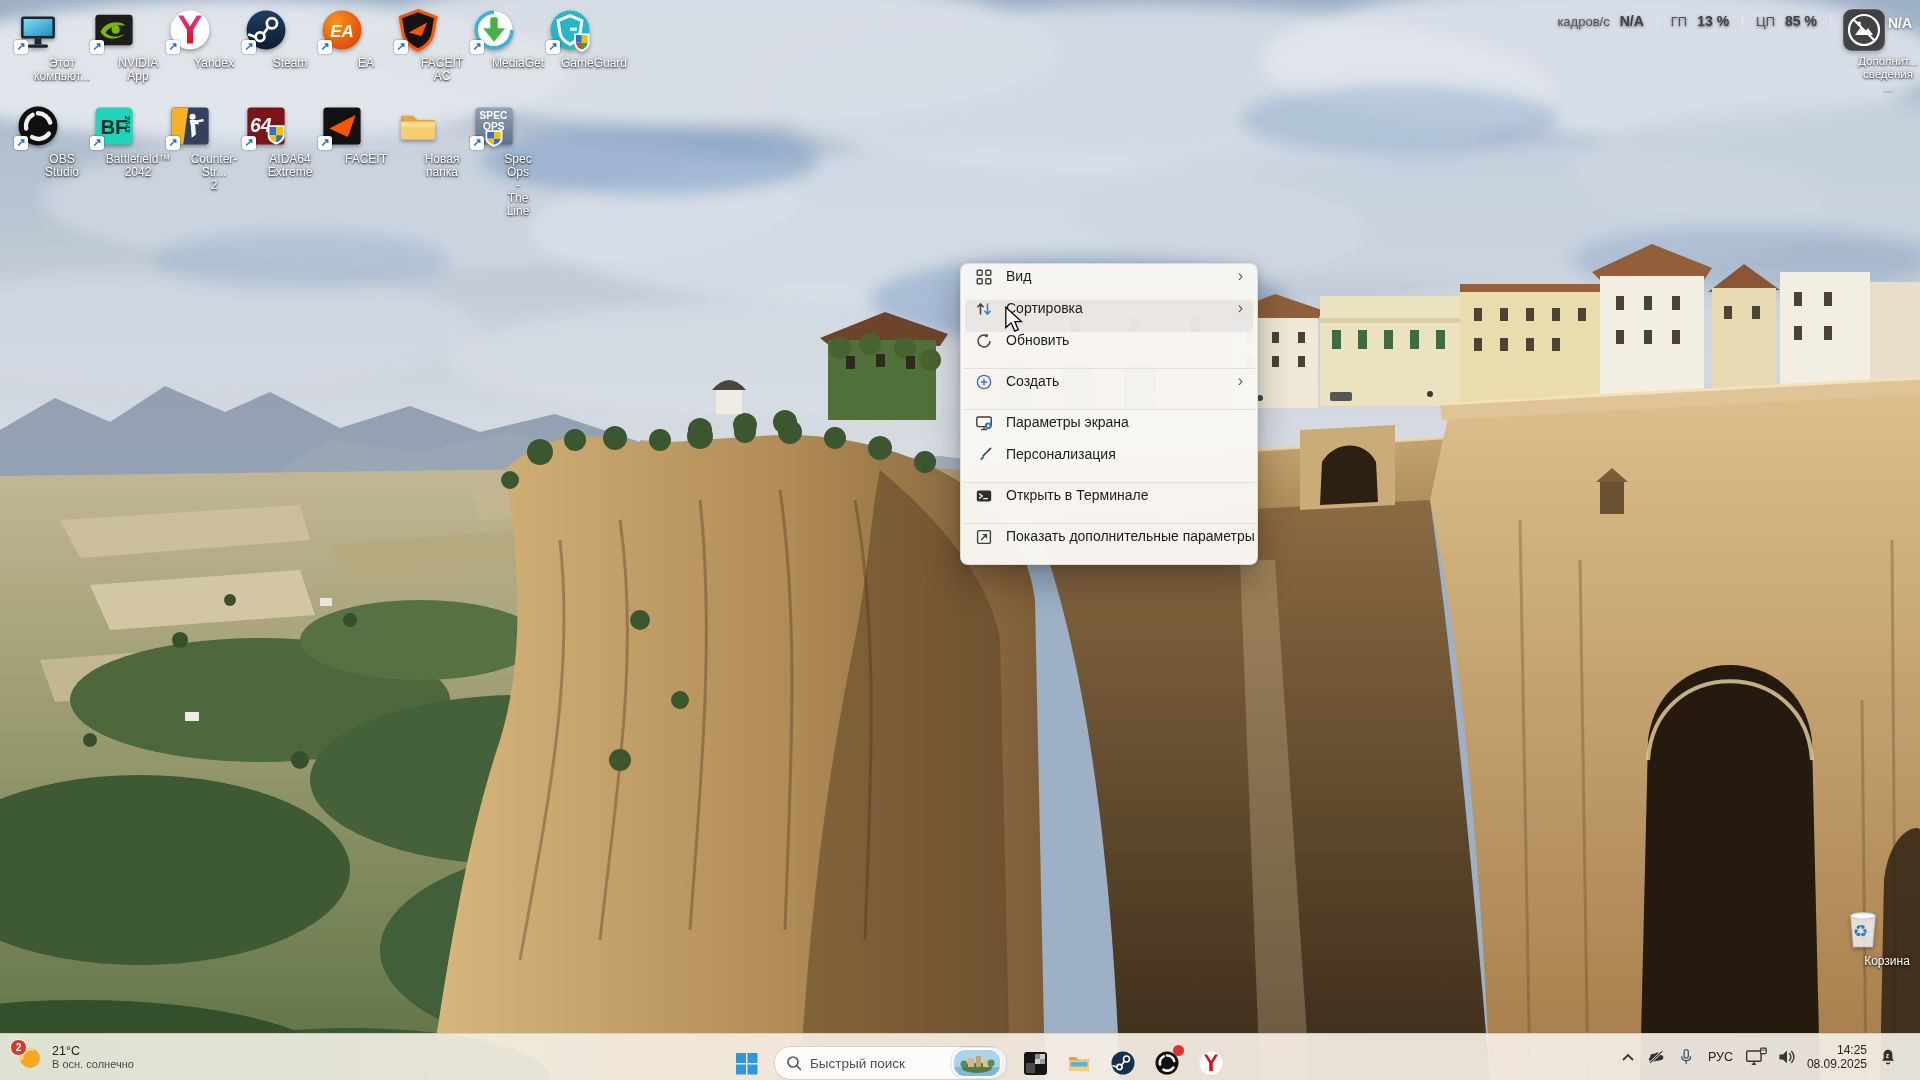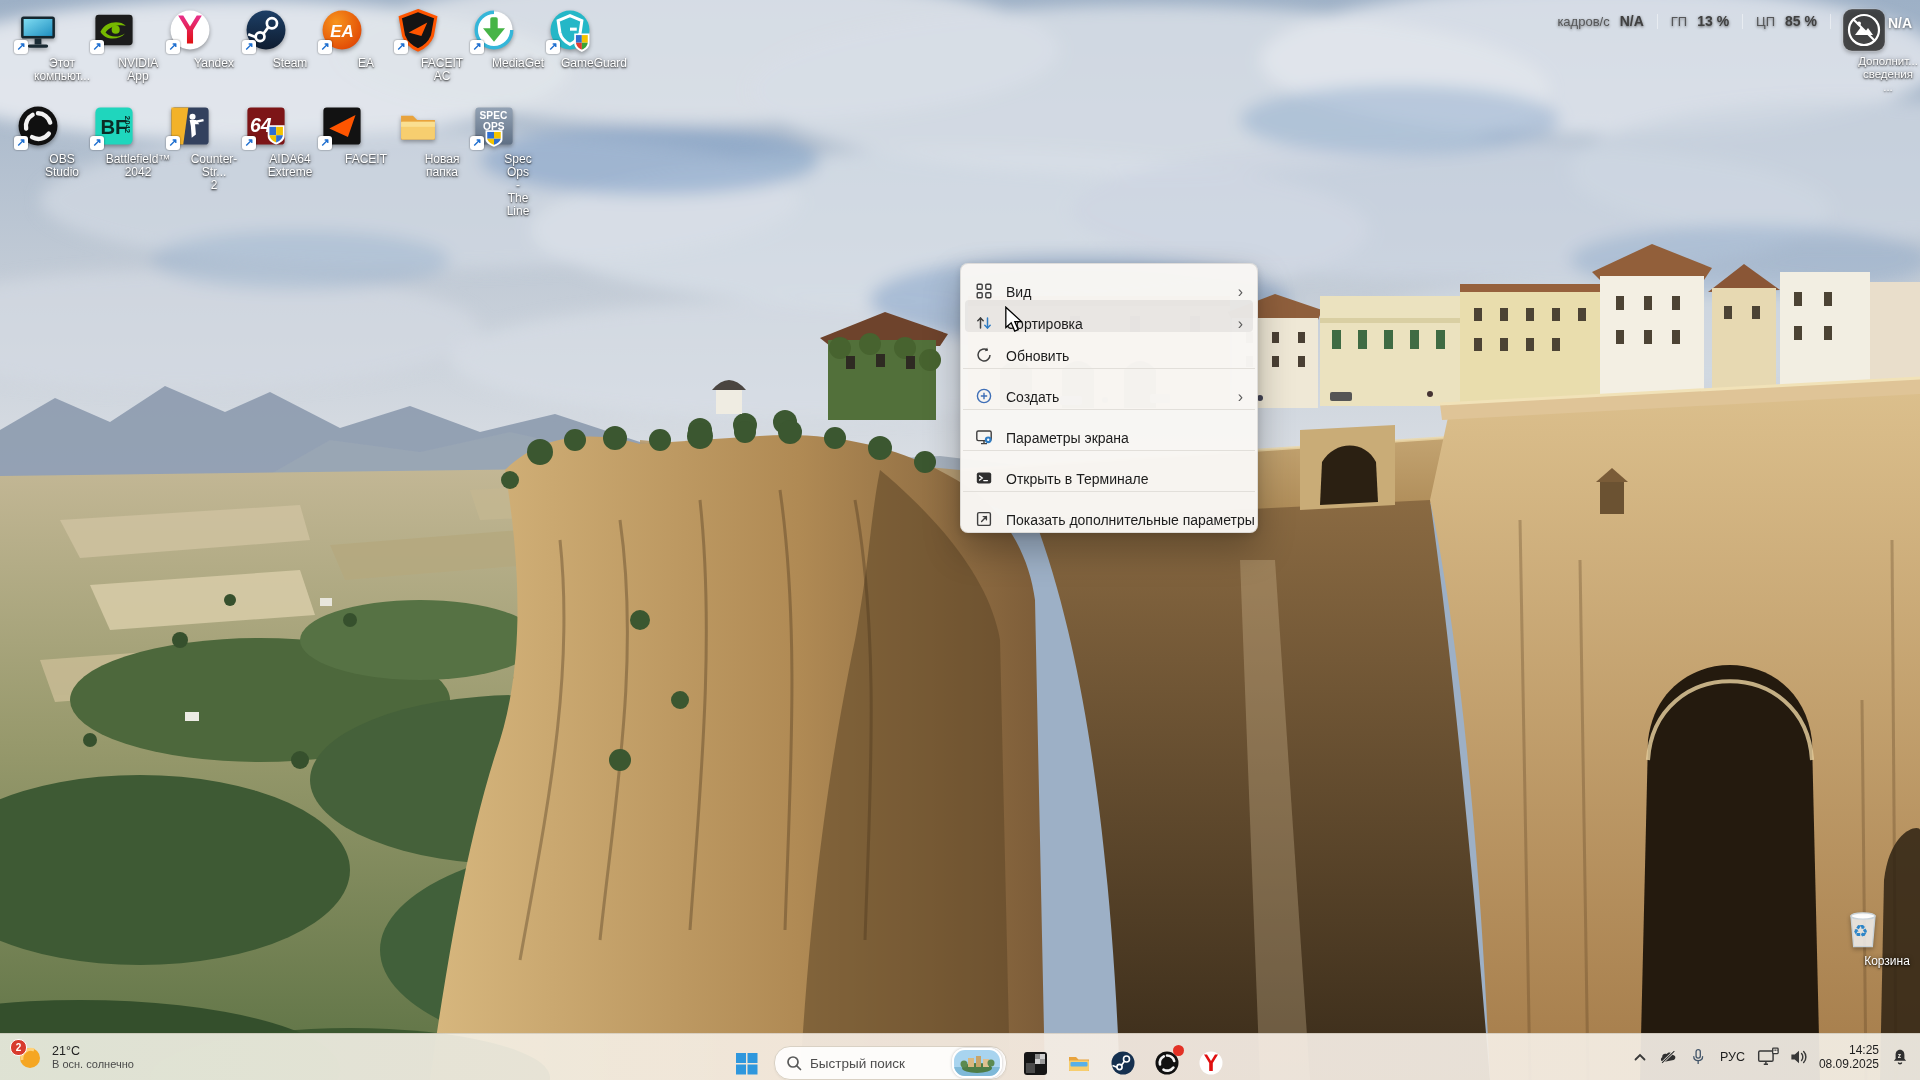--- a/index.html
+++ b/index.html
@@ -25,21 +25,21 @@
   .ovl .bar{width:1px;height:15px;background:rgba(255,255,255,.45);margin:0 3px;}
   .extra-na{position:absolute;top:15px;right:8px;z-index:20;color:#fff;font-weight:bold;font-size:14px;
             text-shadow:0 1px 3px rgba(0,0,0,.6);}
   .info-cell{position:absolute;left:1818px;top:8px;width:92px;display:flex;flex-direction:column;align-items:center;z-index:21;}
   .info-cell .dlabel{font-size:11.5px;}
 
   
   .cmenu{position:absolute;left:960px;top:263px;width:296px;z-index:30;
          background:rgba(248,246,243,.98);border:1px solid rgba(0,0,0,.1);border-radius:8px;
          box-shadow:0 16px 36px rgba(0,0,0,.28),0 2px 8px rgba(0,0,0,.14);padding:4px 0;}
-  .mi{height:32px;margin:0 4px;padding:0 8px 0 10px;border-radius:4px;display:flex;align-items:flex-end;gap:13px;
+  .mi{height:32px;margin:0 4px;padding:0 8px 0 10px;border-radius:4px;display:flex;align-items:flex-start;gap:13px;
       font-size:14px;color:#1c1c1c;}
   .mi.hover{background:rgba(0,0,0,.06);}
   .mi .mico{width:18px;height:18px;flex:0 0 18px;}
   .mi .lbl{flex:1;white-space:nowrap;}
   .mi .chev{color:#5e5e5e;font-size:16px;line-height:16px;padding-right:2px;}
   .msep{height:1px;background:#e2dfda;margin:4px 2px;}
 
   
   .taskbar{position:absolute;left:0;right:0;bottom:0;height:46px;z-index:40;
            background:linear-gradient(90deg,rgba(236,238,224,.93),rgba(245,236,226,.93) 42%,rgba(247,238,229,.93) 62%,rgba(242,238,229,.93));
@@ -53,21 +53,21 @@
           color:#fff;font-size:10px;font-weight:bold;line-height:15px;text-align:center;border:1.5px solid #fff;}
   .centerbar{position:absolute;left:724px;top:0;height:58px;display:flex;align-items:center;}
   .tb-btn{width:44px;height:44px;display:flex;align-items:center;justify-content:center;border-radius:5px;position:relative;}
   .search-pill{width:216px;height:32px;margin:0 6px;background:rgba(255,255,255,.88);border:1px solid #d9d1c4;
                border-radius:16px;display:flex;align-items:center;padding:0 4px 0 11px;gap:8px;box-shadow:0 1px 2px rgba(0,0,0,.05);}
   .search-pill .stxt{font-size:13.5px;color:#4d4d4d;flex:1;white-space:nowrap;}
   .bing-thumb{width:46px;height:26px;border-radius:13px;overflow:hidden;border:2px solid #fff;box-shadow:0 0 3px rgba(0,0,0,.25);}
   .running::after{content:"";position:absolute;bottom:2px;left:50%;transform:translateX(-50%);width:7px;height:3px;
                   border-radius:2px;background:#8b857d;}
   .obs-badge{position:absolute;right:5px;top:4px;width:11px;height:11px;border-radius:6px;background:#e33125;}
-  .tray{position:absolute;right:0;top:0;height:46px;display:flex;align-items:center;padding-right:4px;}
+  .tray{position:absolute;right:0;top:0;height:46px;display:flex;align-items:center;padding-right:16px;}
   .tray-btn{height:40px;display:flex;align-items:center;justify-content:center;border-radius:4px;}
   .lang{font-size:12.5px;color:#1f1f1f;padding:0 7px;}
   .clock{display:flex;flex-direction:column;align-items:flex-end;justify-content:center;font-size:12px;color:#1f1f1f;
          line-height:14.5px;padding:0 5px;text-align:right;}
 
   
   .cursor{position:absolute;left:1004px;top:306px;z-index:60;}
 </style>
 </head>
 <body>
@@ -630,20 +630,27 @@
     <div class="msep"></div>
     <div class="mi">
       <svg class="mico" viewBox="0 0 18 18">
         <rect x="1.8" y="3" width="14.4" height="9.6" rx="1.5" fill="none" stroke="#3f3f3f" stroke-width="1.4"></rect>
         <path d="M9,12.6 L9,15.4 M6,15.6 L12,15.6" stroke="#3f3f3f" stroke-width="1.4"></path>
         <circle cx="13.2" cy="11.8" r="3.4" fill="#2f7cc3"></circle>
           <circle cx="13.2" cy="11.8" r="1.2" fill="#fff"></circle>
       </svg>
       <span class="lbl">Параметры экрана</span>
     </div>
+    <div class="mi">
+      <svg class="mico" viewBox="0 0 18 18">
+        <path d="M15.6,2.4 L8,10" stroke="#3f3f3f" stroke-width="1.6" stroke-linecap="round"></path>
+        <path d="M8,10 L5,13 L6.4,14.4 L9.5,11.5 Z" fill="#2f7cc3"></path>
+      </svg>
+      <span class="lbl">Персонализация</span>
+    </div>
     <div class="msep"></div>
     <div class="mi">
       <svg class="mico" viewBox="0 0 18 18">
         <rect x="1.8" y="3.5" width="14.4" height="11" rx="2" fill="#2f2f2f"></rect>
         <path d="M4.6,7 L7.2,9 L4.6,11" fill="none" stroke="#fff" stroke-width="1.4" stroke-linecap="round"></path>
         <path d="M8.8,11.6 L12.4,11.6" stroke="#fff" stroke-width="1.4" stroke-linecap="round"></path>
       </svg>
       <span class="lbl">Открыть в Терминале</span>
     </div>
     <div class="msep"></div>

